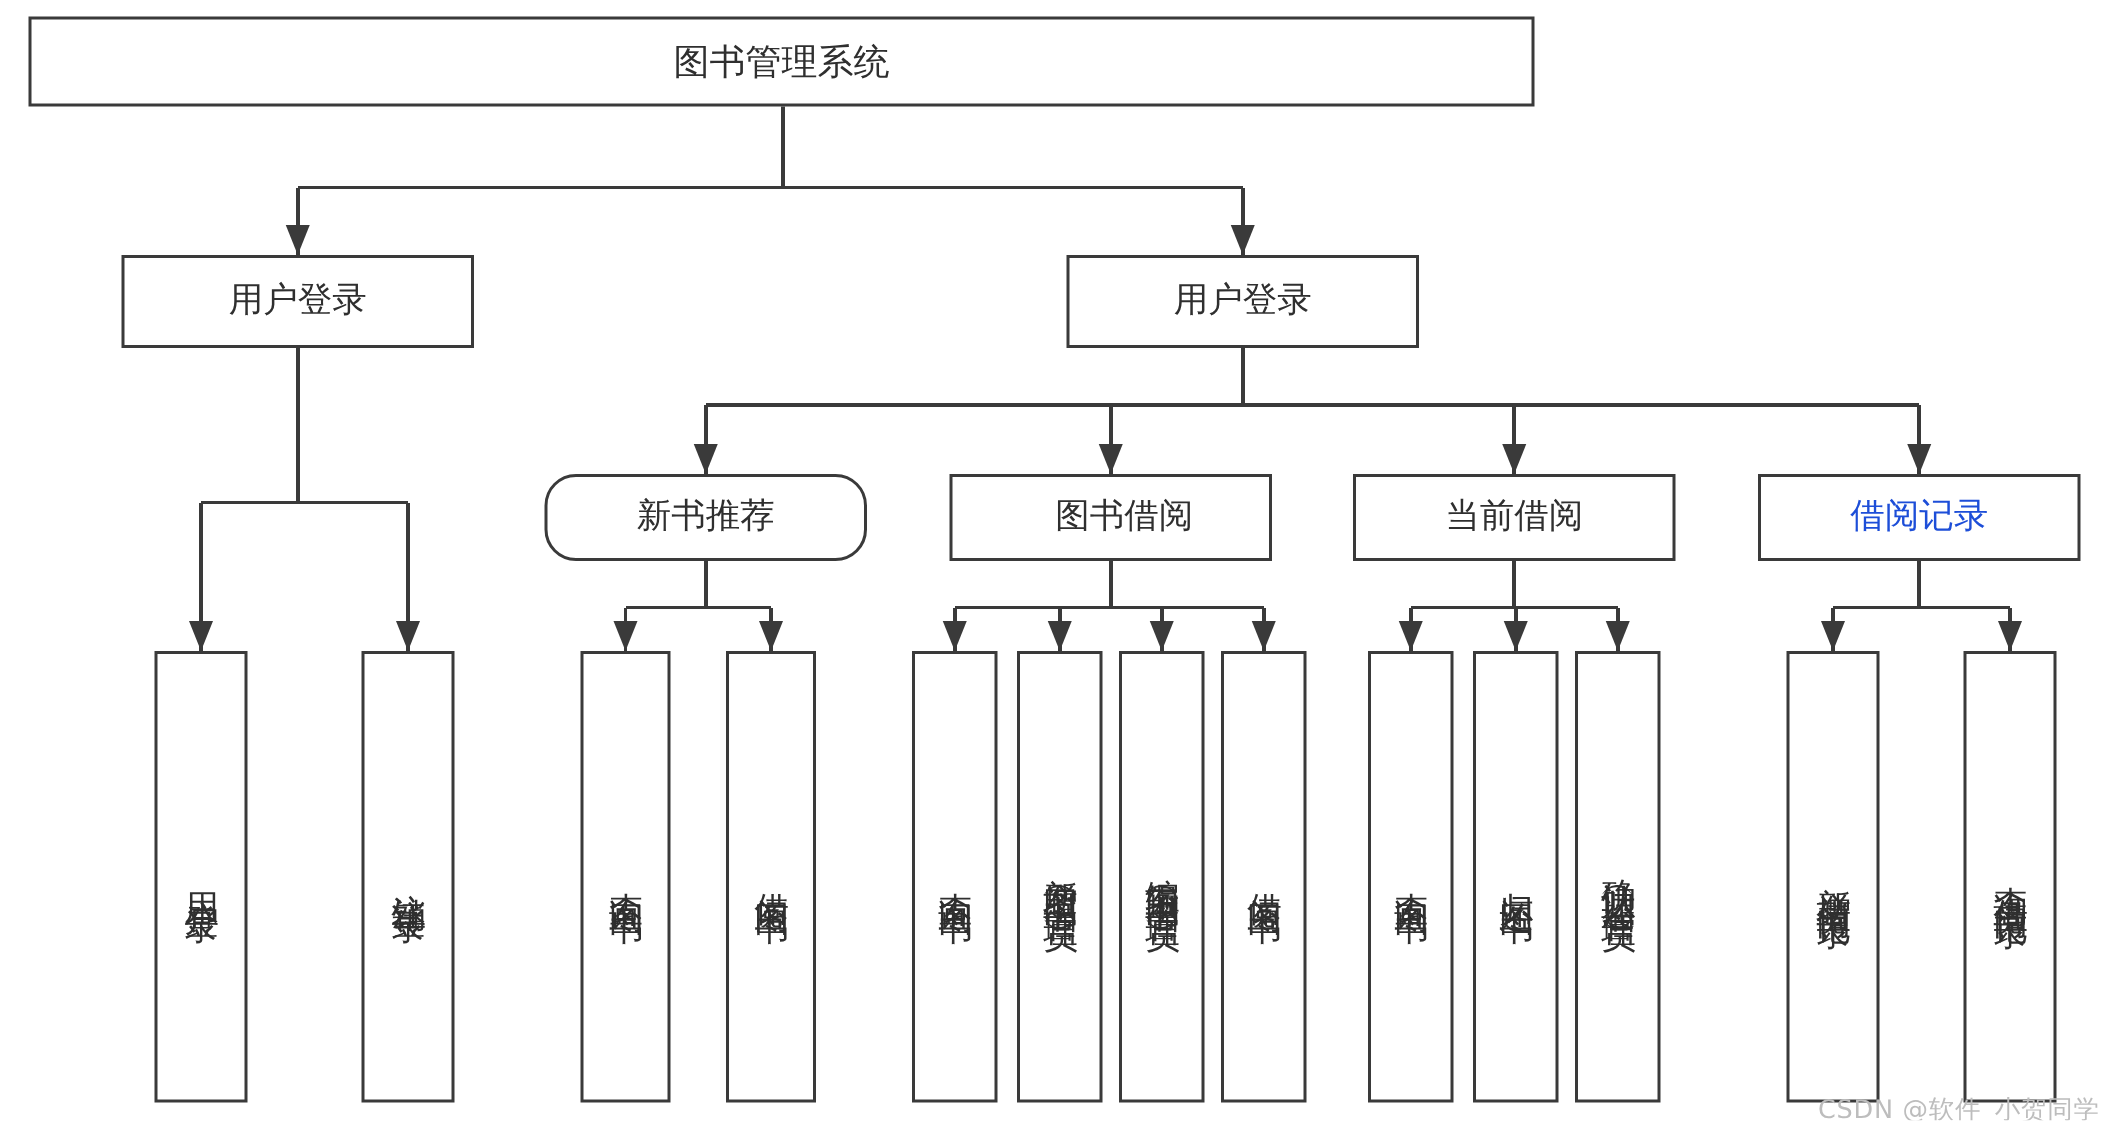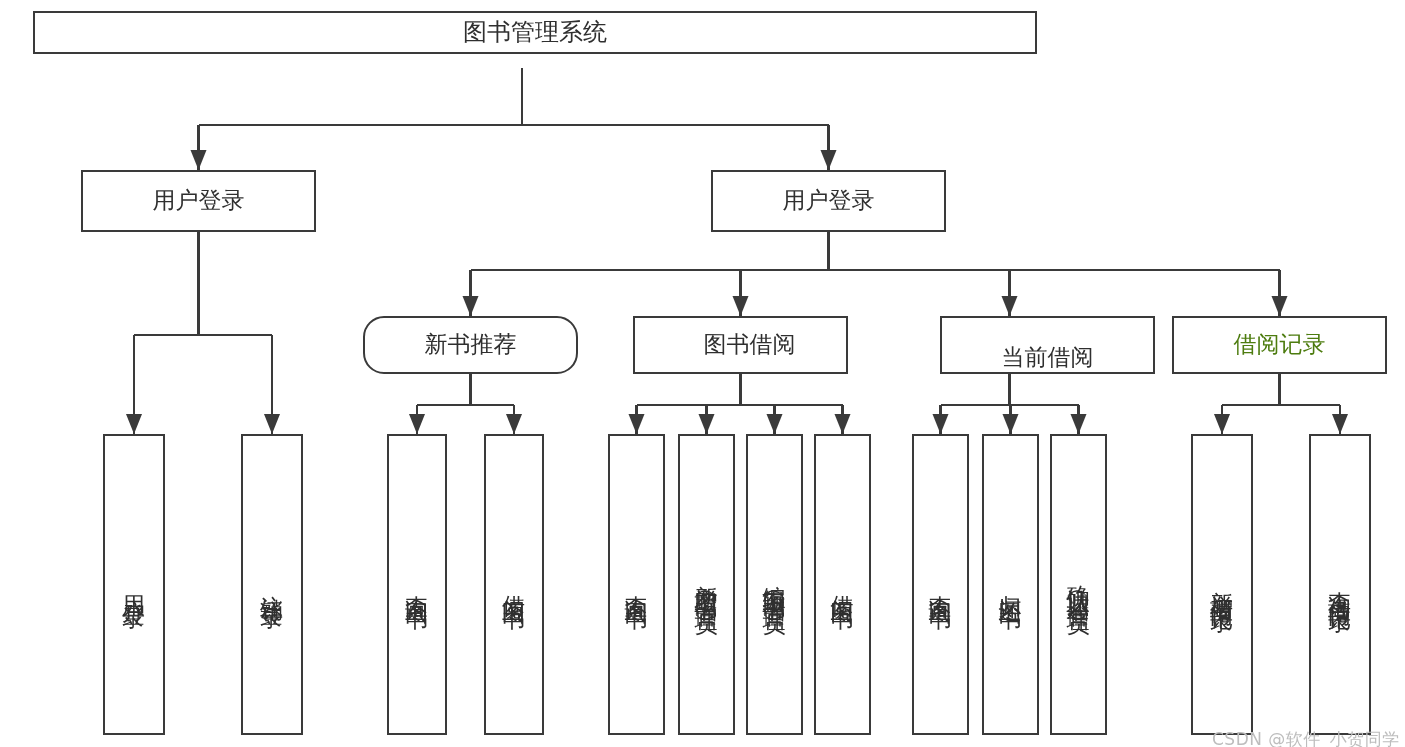--- a/index.html
+++ b/index.html
@@ -118,40 +118,40 @@
       <line x1="1078.5" y1="405" x2="1078.5" y2="434" stroke="#3a3a3a" stroke-width="2.5" shape-rendering="crispEdges"></line>
       <polygon points="1070.5,414 1086.5,414 1078.5,434" fill="#3a3a3a"></polygon>
       <line x1="1279.5" y1="374" x2="1279.5" y2="405" stroke="#3a3a3a" stroke-width="2.5" shape-rendering="crispEdges"></line>
       <line x1="1222" y1="405" x2="1340" y2="405" stroke="#3a3a3a" stroke-width="2.5" shape-rendering="crispEdges"></line>
       <line x1="1222" y1="405" x2="1222" y2="434" stroke="#3a3a3a" stroke-width="2.5" shape-rendering="crispEdges"></line>
       <polygon points="1214,414 1230,414 1222,434" fill="#3a3a3a"></polygon>
       <line x1="1340" y1="405" x2="1340" y2="434" stroke="#3a3a3a" stroke-width="2.5" shape-rendering="crispEdges"></line>
       <polygon points="1332,414 1348,414 1340,434" fill="#3a3a3a"></polygon>
     </svg>
   <div id="nodes-layer">
-      <div class="node h root" style="left: 33px; top: 11px; width: 1004px; height: 43px; border-color: rgb(58, 58, 58); background: rgb(255, 255, 255);">
+      <div class="node h root" style="left: 19px; top: 11px; width: 1004px; height: 60px; border-color: rgb(58, 58, 58); background: rgb(255, 255, 255);">
         <span class="label" style="color: rgb(47, 47, 47);">图书管理系统</span>
       </div>
       <div class="node h" style="left: 81px; top: 170px; width: 235px; height: 62px; border-color: rgb(58, 58, 58); background: rgb(255, 255, 255);">
         <span class="label" style="color: rgb(47, 47, 47);">用户登录</span>
       </div>
       <div class="node h" style="left: 711px; top: 170px; width: 235px; height: 62px; border-color: rgb(58, 58, 58); background: rgb(255, 255, 255);">
         <span class="label" style="color: rgb(47, 47, 47);">用户登录</span>
       </div>
       <div class="node h" style="left: 363px; top: 316px; width: 215px; height: 58px; border-color: rgb(58, 58, 58); background: rgb(255, 255, 255); border-radius: 21px;">
         <span class="label" style="color: rgb(47, 47, 47);">新书推荐</span>
       </div>
       <div class="node h" style="left: 633px; top: 316px; width: 215px; height: 58px; border-color: rgb(58, 58, 58); background: rgb(255, 255, 255);">
         <span class="label" style="color: rgb(47, 47, 47); margin-left: 18px;">图书借阅</span>
       </div>
-      <div class="node h" style="left: 940px; top: 316px; width: 215px; height: 58px; border-color: rgb(58, 58, 58); background: rgb(255, 255, 255); align-items: flex-end;">
+      <div class="node h" style="left: 902px; top: 316px; width: 215px; height: 58px; border-color: rgb(58, 58, 58); background: rgb(255, 255, 255);">
         <span class="label" style="color: rgb(47, 47, 47);">当前借阅</span>
       </div>
       <div class="node h" style="left: 1172px; top: 316px; width: 215px; height: 58px; border-color: rgb(58, 58, 58); background: rgb(255, 255, 255);">
-        <span class="label" style="color: #4d7c0f;">借阅记录</span>
+        <span class="label" style="color: #1d4ed8;">借阅记录</span>
       </div>
       <div class="node v" style="left: 103px; top: 434px; width: 62px; height: 301px; border-color: rgb(58, 58, 58); background: rgb(255, 255, 255);">
         <span class="label" style="color: rgb(47, 47, 47);">用户登录</span>
       </div>
       <div class="node v" style="left: 241px; top: 434px; width: 62px; height: 301px; border-color: rgb(58, 58, 58); background: rgb(255, 255, 255);">
         <span class="label" style="color: rgb(47, 47, 47);">注销登录</span>
       </div>
       <div class="node v" style="left: 387px; top: 434px; width: 60px; height: 301px; border-color: rgb(58, 58, 58); background: rgb(255, 255, 255);">
         <span class="label" style="color: rgb(47, 47, 47);">查询图书</span>
       </div>

